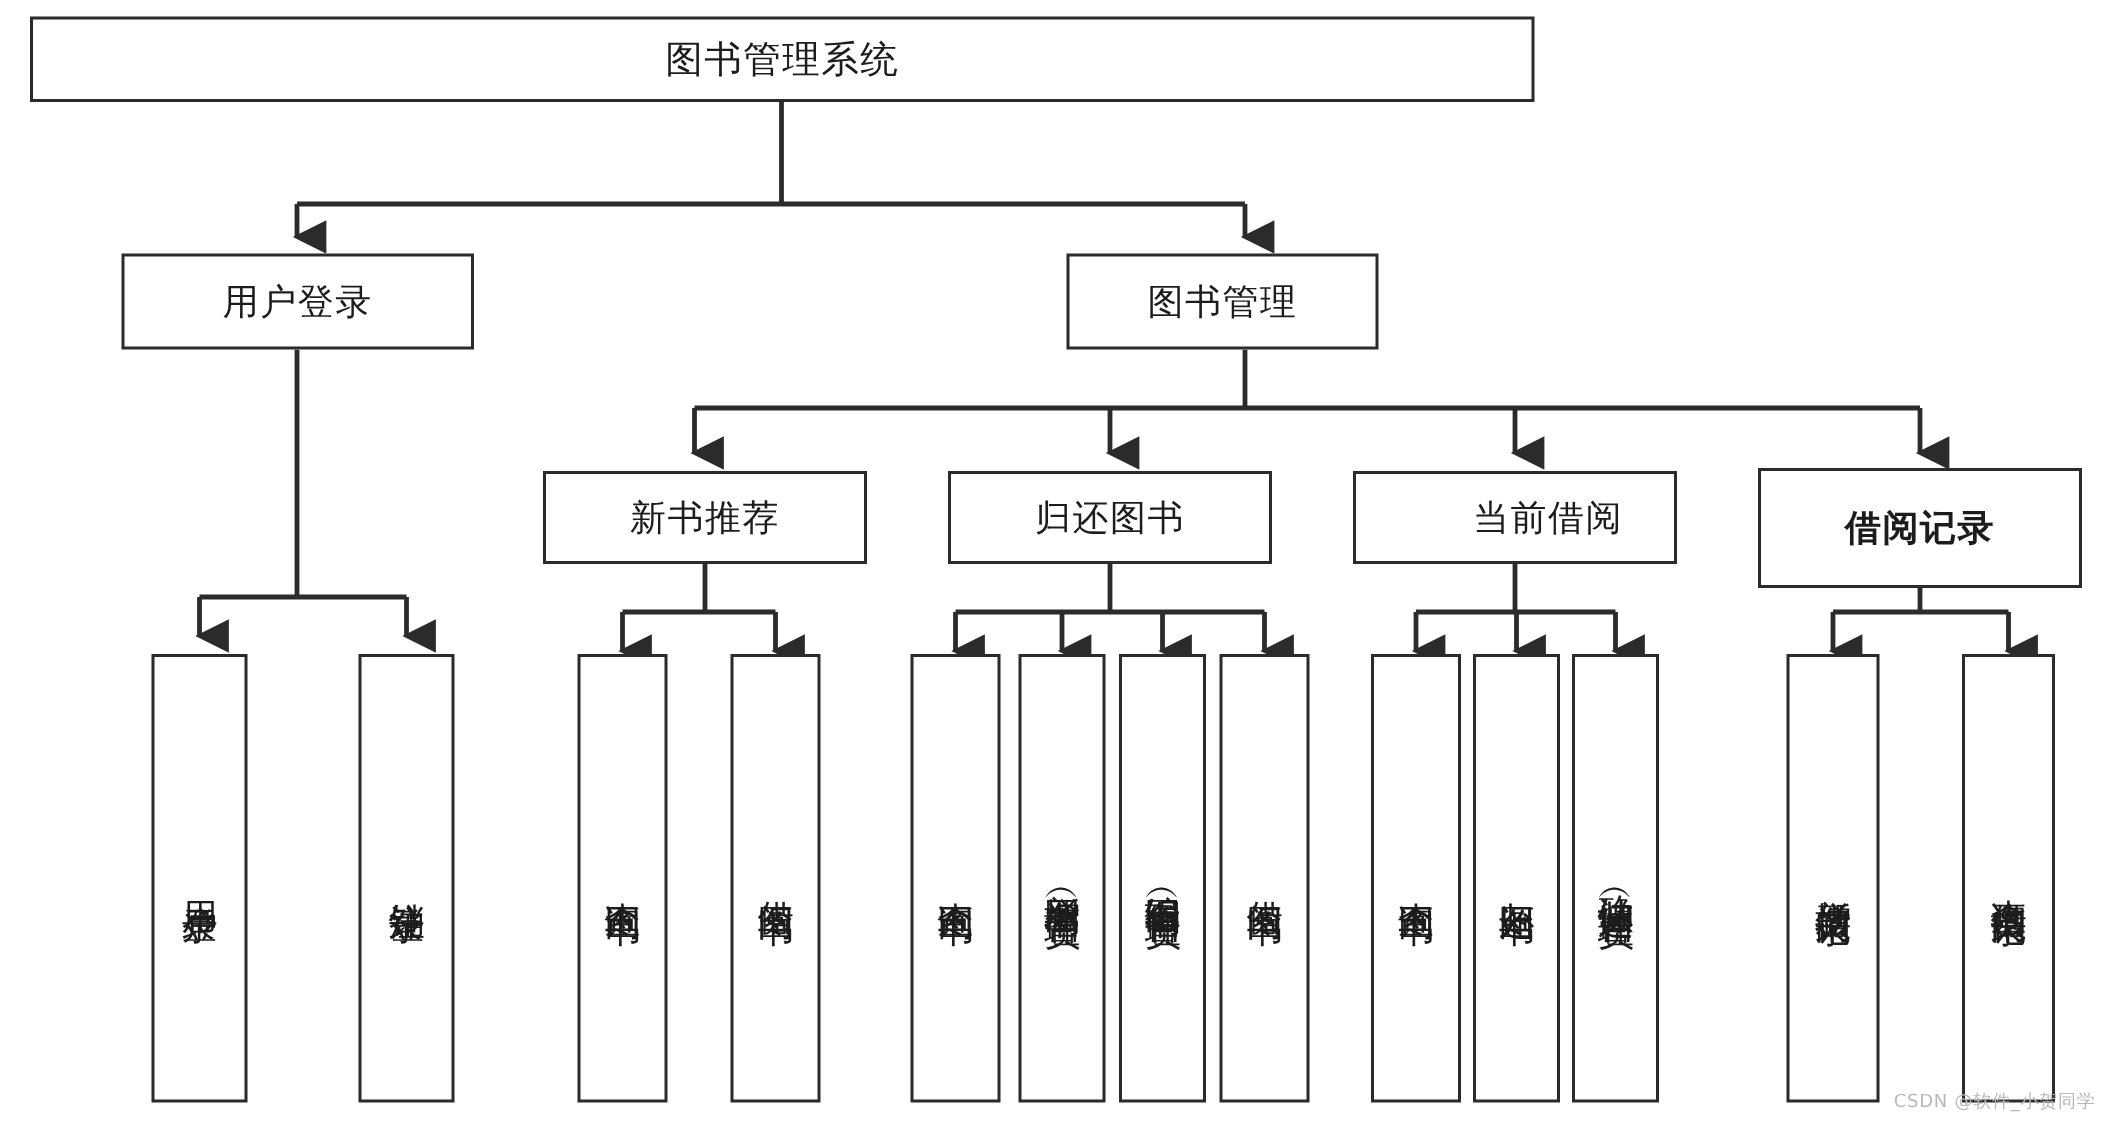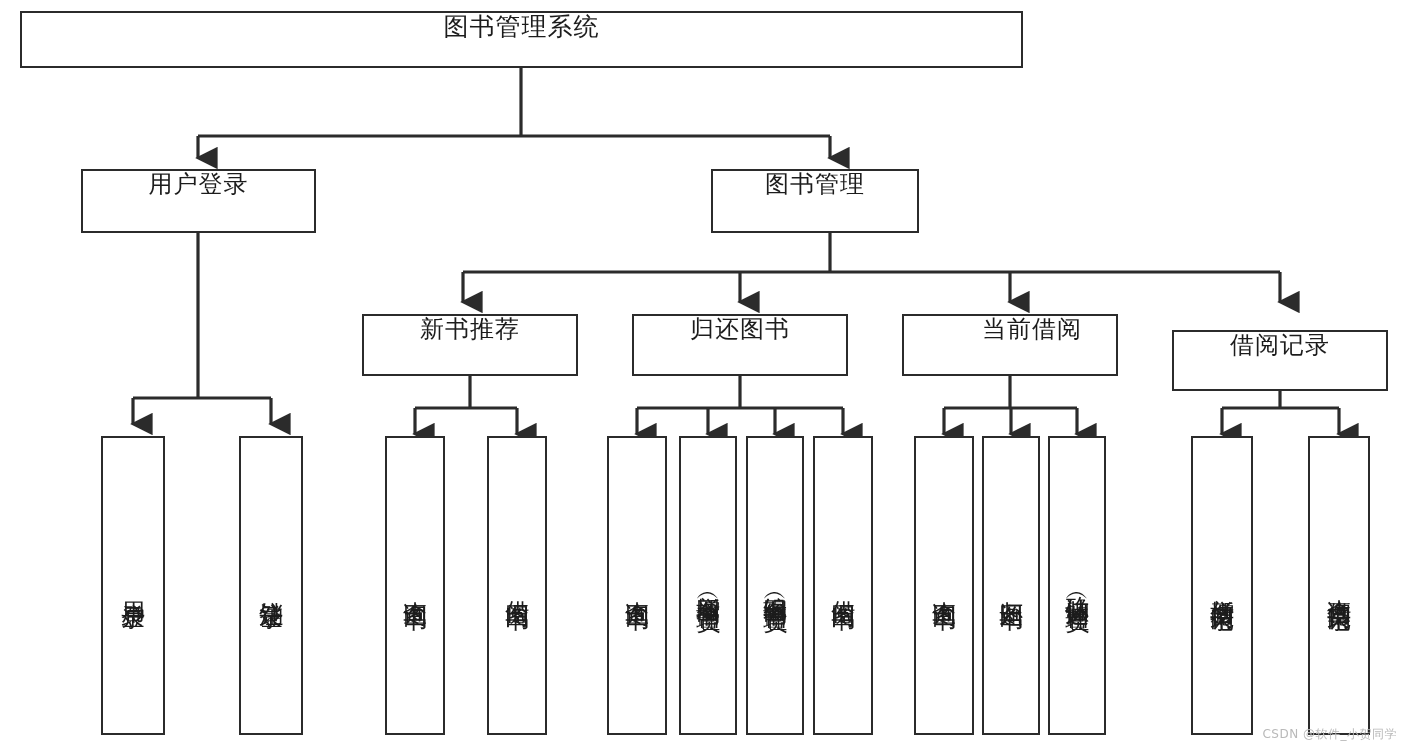--- a/index.html
+++ b/index.html
@@ -25,20 +25,21 @@
     width: 1405px;
     height: 747px;
     pointer-events: none;
   }
   .node {
     position: absolute;
     box-sizing: border-box;
     border: 2.5px solid #2b2b2b;
     background: #ffffff;
     display: flex;
+    align-items: center;
     justify-content: center;
     color: #1c1c1c;
   }
   .node .lbl {
     display: block;
     text-align: center;
     white-space: nowrap;
   }
   
   .node.h .lbl {
@@ -142,21 +143,21 @@
 
   <div class="node h" style="left:362px; top:314px; width:216px; height:62px;">
     <span class="lbl">新书推荐</span>
   </div>
   <div class="node h" style="left:632px; top:314px; width:216px; height:62px;">
     <span class="lbl">归还图书</span>
   </div>
   <div class="node h" style="left:902px; top:314px; width:216px; height:62px;padding-left:44px;">
     <span class="lbl">当前借阅</span>
   </div>
-  <div class="node h" style="left:1172px; top:330px; width:216px; height:61px;">
+  <div class="node h" style="left:1172px; top:312px; width:216px; height:80px;font-weight:bold;">
     <span class="lbl">借阅记录</span>
   </div>
 
   <div class="node v" style="left:101px; top:436px; width:64px; height:299px;">
     <span class="lbl">用户登录</span>
   </div>
   <div class="node v" style="left:239px; top:436px; width:64px; height:299px;">
     <span class="lbl">注销登录</span>
   </div>
 

